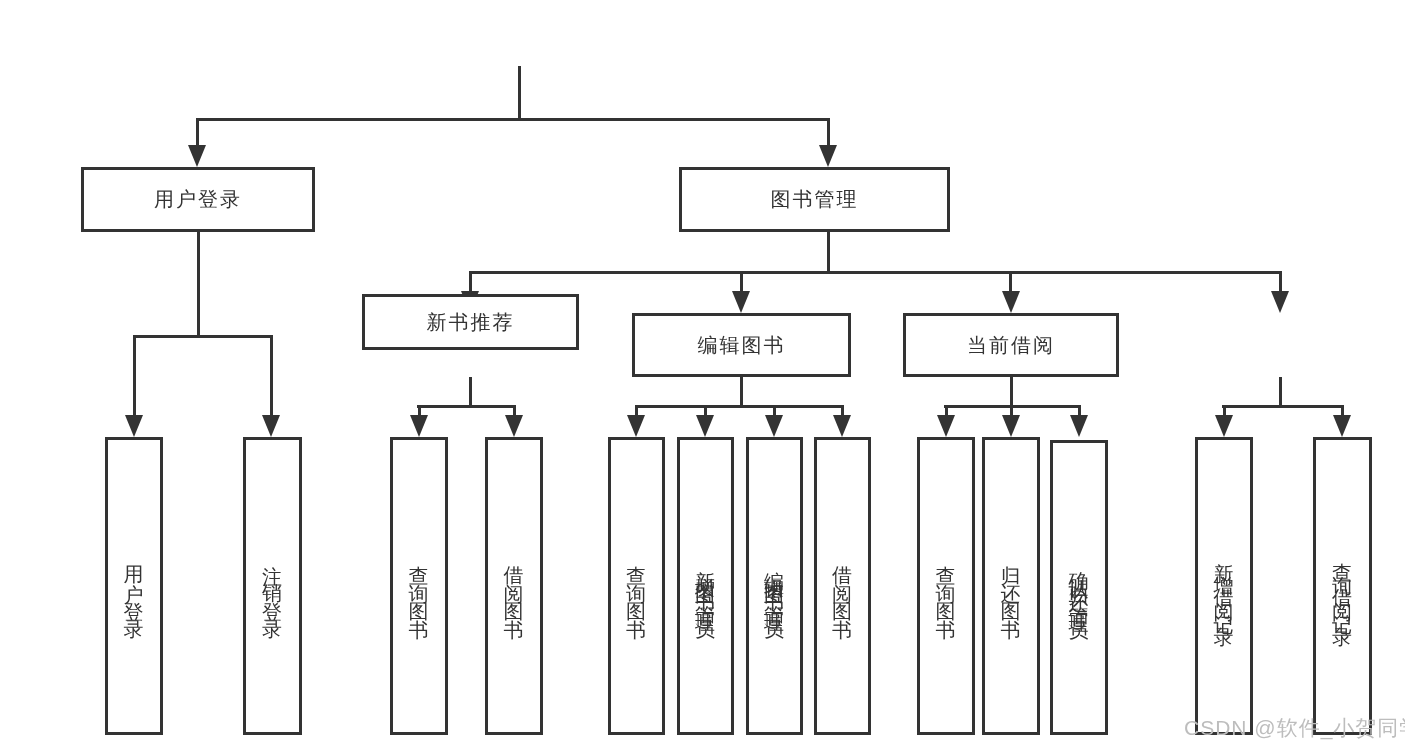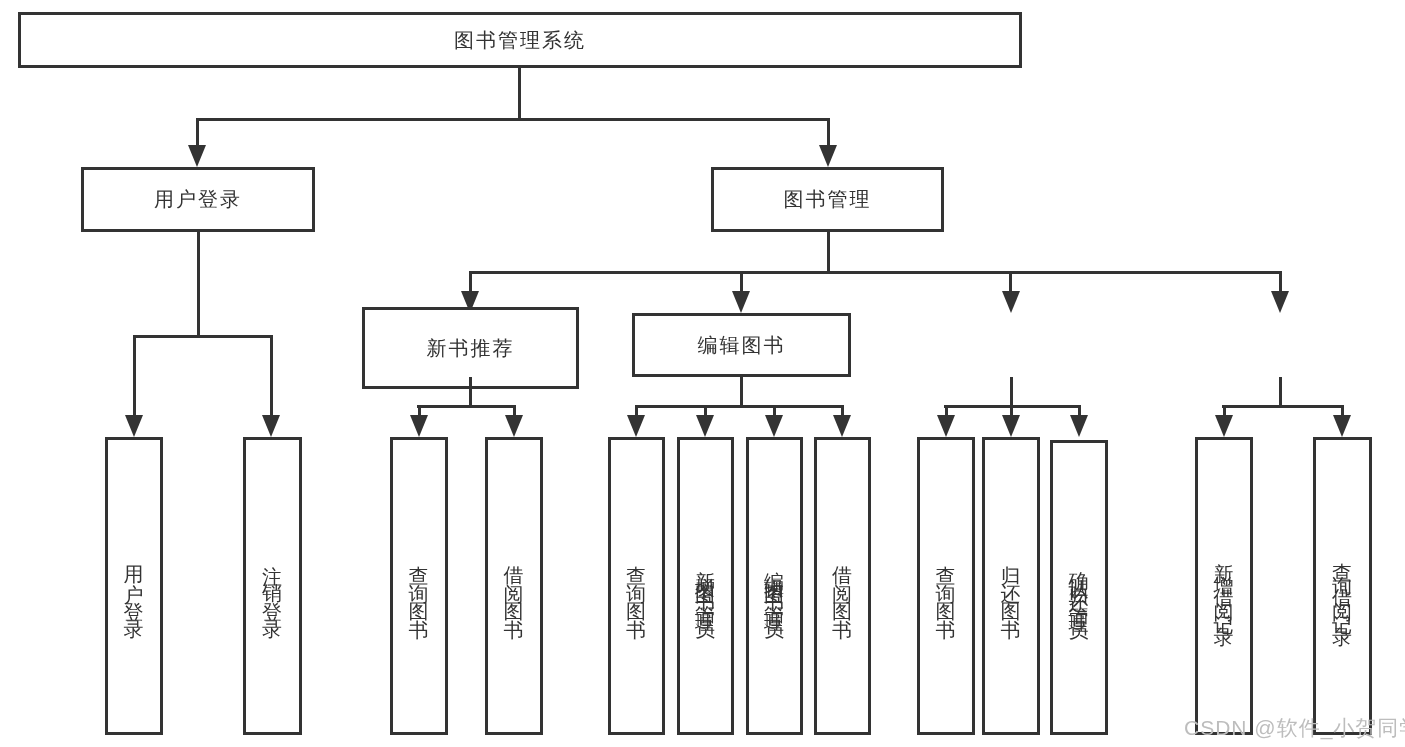--- a/index.html
+++ b/index.html
@@ -47,35 +47,32 @@
     letter-spacing:1px;
     white-space:nowrap;
     z-index:5;
   }
 </style>
 </head>
 <body>
 
 <div class="canvas">
 
-  <div class="box hbox" style="left:18px;top:12px;width:1004px;height:56px">
-    <span class="label">图书管理系统</span>
-  </div>
 
   <div class="vline" style="left:518px;top:66px;width:3px;height:54px"></div>
   <div class="hline" style="left:197px;top:118px;width:633px;height:3px"></div>
   <div class="vline" style="left:196px;top:118px;width:3px;height:29px"></div>
   <div class="arrow" style="left:188px;top:145px"></div>
   <div class="vline" style="left:827px;top:118px;width:3px;height:29px"></div>
   <div class="arrow" style="left:819px;top:145px"></div>
 
   <div class="box hbox" style="left:81px;top:167px;width:234px;height:65px">
     <span class="label">用户登录</span>
   </div>
-  <div class="box hbox" style="left:711px;top:167px;width:233px;height:65px">
+  <div class="box hbox" style="left:679px;top:167px;width:271px;height:65px">
     <span class="label">图书管理</span>
   </div>
 
   <div class="vline" style="left:197px;top:232px;width:3px;height:105px"></div>
   <div class="hline" style="left:133px;top:335px;width:140px;height:3px"></div>
   <div class="vline" style="left:133px;top:335px;width:3px;height:82px"></div>
   <div class="arrow" style="left:125px;top:415px"></div>
   <div class="vline" style="left:270px;top:335px;width:3px;height:82px"></div>
   <div class="arrow" style="left:262px;top:415px"></div>
 
@@ -83,25 +80,28 @@
   <div class="hline" style="left:469px;top:271px;width:813px;height:3px"></div>
   <div class="vline" style="left:469px;top:271px;width:3px;height:22px"></div>
   <div class="arrow" style="left:461px;top:291px"></div>
   <div class="vline" style="left:740px;top:271px;width:3px;height:22px"></div>
   <div class="arrow" style="left:732px;top:291px"></div>
   <div class="vline" style="left:1009px;top:271px;width:3px;height:22px"></div>
   <div class="arrow" style="left:1002px;top:291px"></div>
   <div class="vline" style="left:1279px;top:271px;width:3px;height:22px"></div>
   <div class="arrow" style="left:1271px;top:291px"></div>
 
-  <div class="box hbox" style="left:362px;top:307px;width:217px;height:82px">
+  <div class="box hbox" style="left:362px;top:294px;width:217px;height:56px">
     <span class="label">新书推荐</span>
   </div>
   <div class="box hbox" style="left:632px;top:313px;width:219px;height:64px">
     <span class="label">编辑图书</span>
+  </div>
+  <div class="box hbox" style="left:903px;top:313px;width:216px;height:64px">
+    <span class="label">当前借阅</span>
   </div>
 
   <div class="vline" style="left:469px;top:377px;width:3px;height:30px"></div>
   <div class="hline" style="left:417px;top:405px;width:99px;height:3px"></div>
   <div class="vline" style="left:418px;top:405px;width:3px;height:12px"></div>
   <div class="arrow" style="left:410px;top:415px"></div>
   <div class="vline" style="left:513px;top:405px;width:3px;height:12px"></div>
   <div class="arrow" style="left:505px;top:415px"></div>
 
   <div class="vline" style="left:740px;top:377px;width:3px;height:30px"></div>

